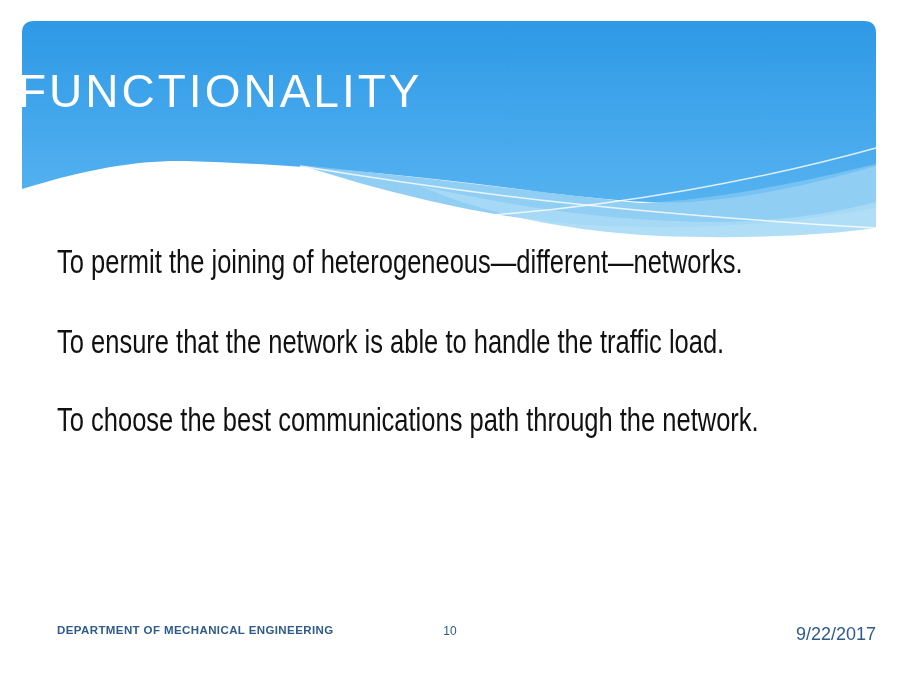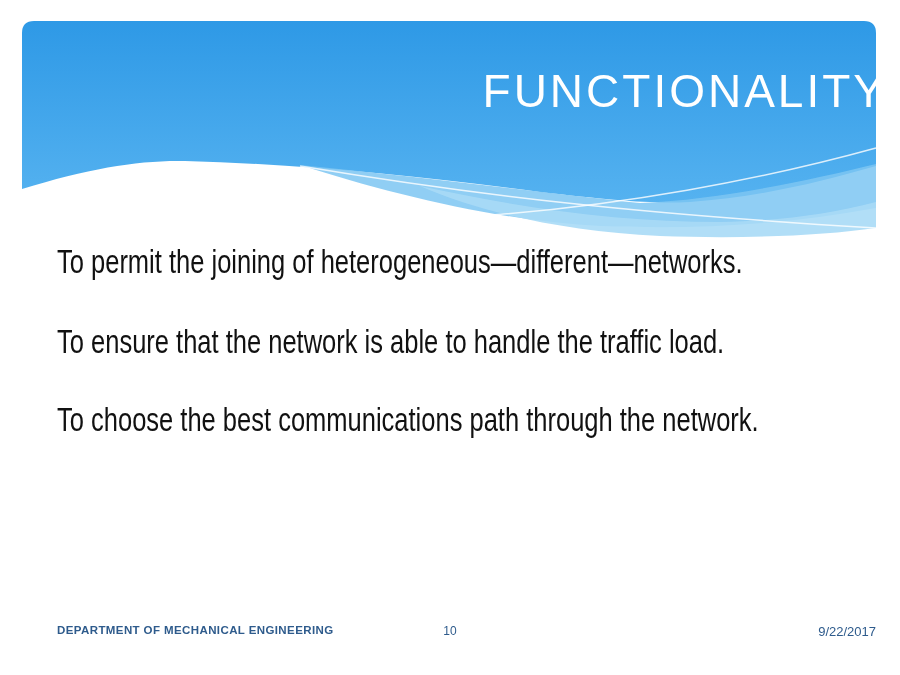--- a/index.html
+++ b/index.html
@@ -18,23 +18,23 @@
   .header-graphic {
     position: absolute;
     top: 0;
     left: 0;
     width: 900px;
     height: 246px;
   }
   .slide-title {
     position: absolute;
     top: 64px;
-    left: 33px;
+    left: 18px;
     width: 854px;
-    text-align: right;
+    text-align: left;
     font-size: 46px;
     font-weight: 400;
     letter-spacing: 3px;
     color: var(--title-text, #ffffff);
     white-space: nowrap;
   }
   .bullet {
     position: absolute;
     left: 57px;
     font-size: 34px;
@@ -72,21 +72,21 @@
     position: absolute;
     left: 50%;
     transform: translateX(-50%);
     top: 2px;
     font-size: 12px;
   }
   .footer-date {
     position: absolute;
     right: 24px;
     top: 2px;
-    font-size: 13px;
+    font-size: 18px;
   }
 </style>
 </head>
 <body>
 
 <div class="slide">
 
   <svg class="header-graphic" viewBox="0 0 900 246" xmlns="http://www.w3.org/2000/svg" aria-hidden="true">
     <defs>
       <linearGradient id="hdrGrad" x1="0" y1="0" x2="0" y2="1">

